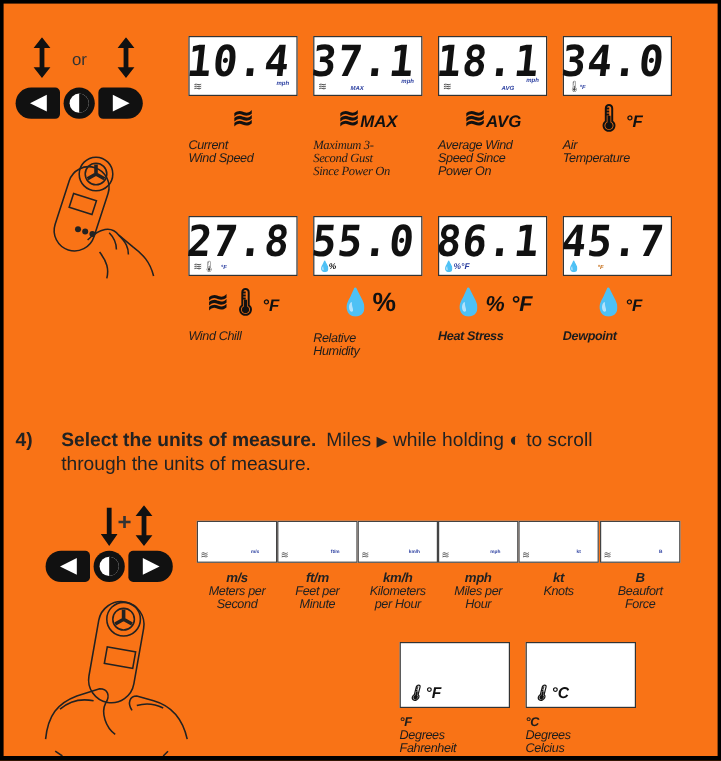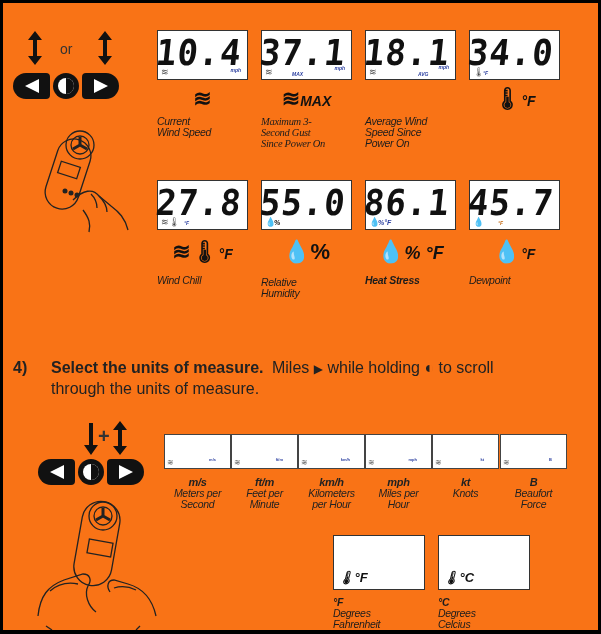--- a/index.html
+++ b/index.html
@@ -113,38 +113,45 @@
     <span class="ind">🌡</span>
     <span class="unit-small" style="left:13px;bottom:3px;">°F</span>
   </div>
 
   <div class="symbol" style="left:154px;top:85px;width:91px;">
     <span class="big">≋</span>
   </div>
   <div class="symbol" style="left:258px;top:85px;width:91px;">
     <span class="big">≋</span><span>MAX</span>
   </div>
+  <div class="symbol" style="left:362px;top:85px;width:91px;">
+    <span class="big">≋</span><span>AVG</span>
+  </div>
   <div class="symbol" style="left:466px;top:85px;width:91px;">
     <span class="big">🌡</span><span>°F</span>
   </div>
 
   <div class="caption" style="left:154px;top:113px;width:91px;">
     <div>Current</div>
     <div>Wind Speed</div>
   </div>
   <div class="caption" style="left:258px;top:113px;width:91px;font-family:Liberation Serif, serif;">
     <div>Maximum 3-</div>
     <div>Second Gust</div>
     <div>Since Power On</div>
   </div>
   <div class="caption" style="left:362px;top:113px;width:91px;">
     <div>Average Wind</div>
     <div>Speed Since</div>
     <div>Power On</div>
   </div>
+  <div class="caption" style="left:466px;top:113px;width:91px;">
+    <div>Air</div>
+    <div>Temperature</div>
+  </div>
 
   <div class="lcd" style="left:154px;top:177px;width:91px;height:50px;">
     <span class="digits">27.8</span>
     <span class="ind">≋🌡</span>
     <span class="unit-small" style="left:26px;bottom:3px;">°F</span>
   </div>
   <div class="lcd" style="left:258px;top:177px;width:91px;height:50px;">
     <span class="digits">55.0</span>
     <span class="ind">💧</span>
     <span class="unit-small" style="left:12px;bottom:3px;font-size:7px;color:#111;">%</span>
@@ -176,21 +183,21 @@
   <div class="caption" style="left:154px;top:272px;width:91px;">
     <div>Wind Chill</div>
   </div>
   <div class="caption" style="left:258px;top:274px;width:91px;">
     <div>Relative</div>
     <div>Humidity</div>
   </div>
   <div class="caption" style="left:362px;top:272px;width:91px;font-weight:bold;">
     <div>Heat Stress</div>
   </div>
-  <div class="caption" style="left:466px;top:272px;width:91px;">
+  <div class="caption" style="left:466px;top:272px;width:91px;font-weight:bold;">
     <div>Dewpoint</div>
   </div>
 
   <div class="instr">
     <div>
       <span class="num">4)</span><b>Select the units of measure.</b>
       <span style="margin-left:4px;">Miles</span>
       <span style="font-size:12px;">▶</span>
       <span>while holding</span>
       <span>◐</span>

